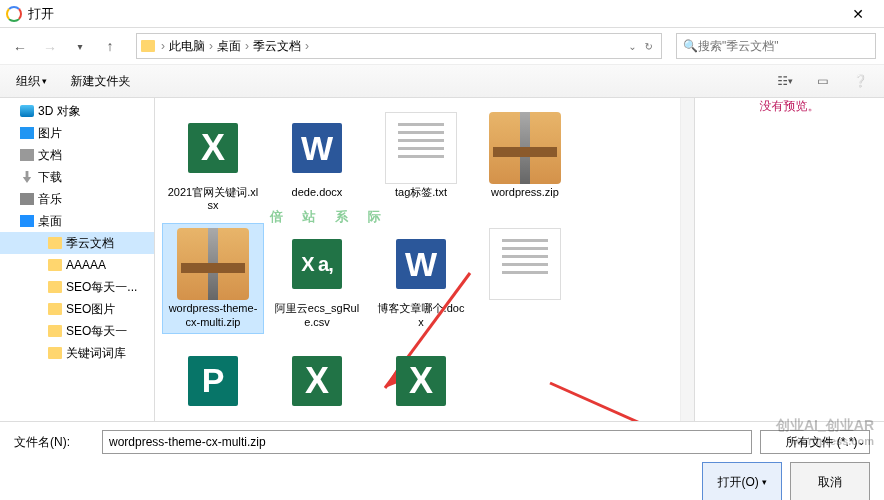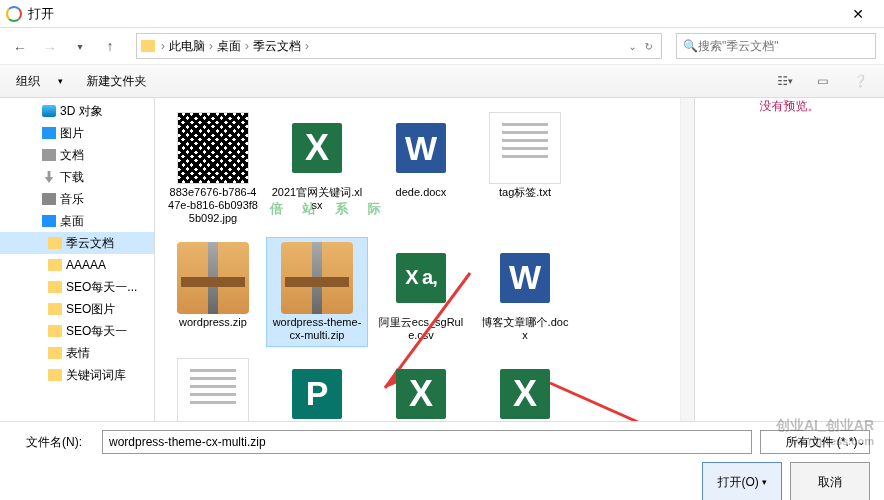--- a/index.html
+++ b/index.html
@@ -17,28 +17,28 @@
 .breadcrumb .folder-icon { width: 14px; height: 12px; background: #ffd66e; margin-right: 4px; display: inline-block; border-radius: 1px; }
 .breadcrumb .crumb { padding: 0 2px; }
 .breadcrumb .sep { color: #888; padding: 0 2px; }
 .breadcrumb .spacer { flex: 1; }
 .breadcrumb .nav-mini { color: #777; padding: 0 4px; font-size: 10px; }
 .searchbox { width: 200px; height: 26px; border: 1px solid #ccc; display: flex; align-items: center; padding: 0 6px; font-size: 12px; }
 .searchbox input { border: none; outline: none; flex: 1; font-size: 12px; }
 .searchbox .search-icon { color: #888; font-size: 12px; }
 
 .toolbar { height: 34px; background: linear-gradient(#fafafa,#f2f2f2); border-top: 1px solid #eee; border-bottom: 1px solid #ddd; display: flex; align-items: center; padding: 0 10px; gap: 12px; }
-.toolbar .tb-btn { font-size: 12px; padding: 4px 6px; cursor: pointer; display: flex; align-items: center; gap: 18px; }
+.toolbar .tb-btn { font-size: 12px; padding: 4px 6px; cursor: pointer; display: flex; align-items: center; gap: 2px; }
 .toolbar .spacer { flex: 1; }
 .toolbar .icon-btn { width: 26px; height: 24px; display: flex; align-items: center; justify-content: center; font-size: 12px; color: #555; border: 1px solid transparent; cursor: pointer; }
 
 .main { display: flex; height: 323px; }
 .sidebar { width: 155px; border-right: 1px solid #ddd; overflow-y: auto; padding-top: 2px; }
 .tree-item { display: flex; align-items: center; height: 22px; font-size: 12px; padding-left: 12px; gap: 4px; cursor: pointer; white-space: nowrap; overflow: hidden; }
-.tree-item.d1 { padding-left: 42px; }
+.tree-item.d1 { padding-left: 20px; }
 .tree-item.d2 { padding-left: 48px; }
 .tree-item.active { background: #cde8ff; }
 .ico { width: 14px; height: 12px; display: inline-block; flex-shrink: 0; }
 .ico.folder { background: #ffd66e; border-radius: 1px; }
 .ico.desktop { background: #1e90ff; }
 .ico.threed { background: linear-gradient(#4fc3f7,#0277bd); border-radius: 2px; }
 .ico.video { background: #555; }
 .ico.picture { background: #2196f3; }
 .ico.doc { background: #999; }
 .ico.download { background: #999; clip-path: polygon(40% 0,60% 0,60% 50%,80% 50%,50% 100%,20% 50%,40% 50%); }
@@ -62,33 +62,33 @@
 .thumb.txt, .thumb.png, .thumb.qr { background: #fff; border: 1px solid #ddd; }
 .thumb.txt::before, .thumb.png::before { content: ''; position: absolute; top: 10px; left: 12px; right: 12px; height: 3px; background: #bbb; box-shadow: 0 8px 0 #bbb, 0 16px 0 #bbb, 0 24px 0 #bbb, 0 32px 0 #bbb; }
 .thumb.qr { background-image: repeating-linear-gradient(45deg,#000 0 3px,#fff 3px 6px), repeating-linear-gradient(-45deg,#000 0 3px,#fff 3px 6px); background-blend-mode: multiply; }
 
 .preview-pane { width: 190px; border-left: 1px solid #ddd; display: flex; align-items: flex-start; justify-content: center; font-size: 12px; color: #be185d; }
 
 .scrollbar { width: 14px; border-left: 1px solid #eee; background: #f5f5f5; }
 
 .bottom { border-top: 1px solid #ddd; padding: 8px 14px 2px; height: 79px; }
 .row { display: flex; align-items: center; gap: 8px; margin-bottom: 8px; }
-.row .label { font-size: 12px; width: 80px; text-align: center; }
+.row .label { font-size: 12px; width: 80px; text-align: left; }
 .row .filename-input { flex: 1; height: 24px; border: 1px solid #999; padding: 0 6px; font-size: 12px; }
 .row .filetype { width: 110px; height: 24px; border: 1px solid #999; font-size: 12px; padding: 0 4px; display: flex; align-items: center; justify-content: flex-end; cursor: pointer; }
 .row.buttons { justify-content: flex-end; }
 .btn { min-width: 80px; height: 40px; border: 1px solid #999; background: #f3f3f3; font-size: 12px; cursor: pointer; display: flex; align-items: center; justify-content: center; padding: 0 10px; }
 .btn.primary { background: #e8f0fb; border-color: #5b8dd6; }
 
 .annot-arrow { position: absolute; pointer-events: none; }
 .arrow1 { top: 170px; left: 220px; width: 100px; height: 130px; }
 .arrow2 { top: 280px; left: 390px; width: 330px; height: 150px; }
 .watermark { position: absolute; right: 10px; bottom: 53px; font-size: 14px; color: rgba(0,0,0,0.25); font-weight: bold; text-align: right; }
 .watermark .sub { font-size: 11px; }
-.watermark2 { position: absolute; left: 270px; top: 200px; font-size: 13px; color: rgba(46,168,72,0.55); font-weight: bold; letter-spacing: 8px; }
+.watermark2 { position: absolute; left: 270px; top: 208px; font-size: 13px; color: rgba(46,168,72,0.55); font-weight: bold; letter-spacing: 8px; }
 </style>
 </head>
 <body>
 
 <div class="titlebar">
   <span class="app-icon"></span>
   <span class="title">打开</span>
   <div class="close">✕</div>
 </div>
 
@@ -166,44 +166,36 @@
         <span class="ico folder"></span>
         <span>SEO每天一...</span>
       </div>
       <div class="tree-item d2">
         <span class="ico folder"></span>
         <span>SEO图片</span>
       </div>
       <div class="tree-item d2">
         <span class="ico folder"></span>
         <span>SEO每天一</span>
-      </div>
-      <div class="tree-item d2">
-        <span class="ico folder"></span>
-        <span>表情</span>
       </div>
       <div class="tree-item d2">
         <span class="ico folder"></span>
         <span>关键词词库</span>
       </div>
     </div>
   <div class="filearea">
     <div class="files" id="files">
       <svg class="annot-arrow arrow1" viewBox="0 0 100 130">
           <line x1="95" y1="5" x2="10" y2="120" stroke="#e53935" stroke-width="3"></line>
           <polygon points="10,120 22,100 30,112" fill="#e53935"></polygon>
         </svg>
       <svg class="annot-arrow arrow2" viewBox="0 0 330 150">
           <line x1="5" y1="5" x2="320" y2="145" stroke="#e53935" stroke-width="3"></line>
           <polygon points="320,145 298,127 294,140" fill="#e53935"></polygon>
         </svg>
-    <div class="file">
-          <div class="thumb qr"></div>
-          <div class="name">883e7676-b786-447e-b816-6b093f85b092.jpg</div>
-        </div>
         <div class="file">
           <div class="thumb xlsx"></div>
           <div class="name">2021官网关键词.xlsx</div>
         </div>
         <div class="file">
           <div class="thumb docx"></div>
           <div class="name">dede.docx</div>
         </div>
         <div class="file">
           <div class="thumb txt"></div>

